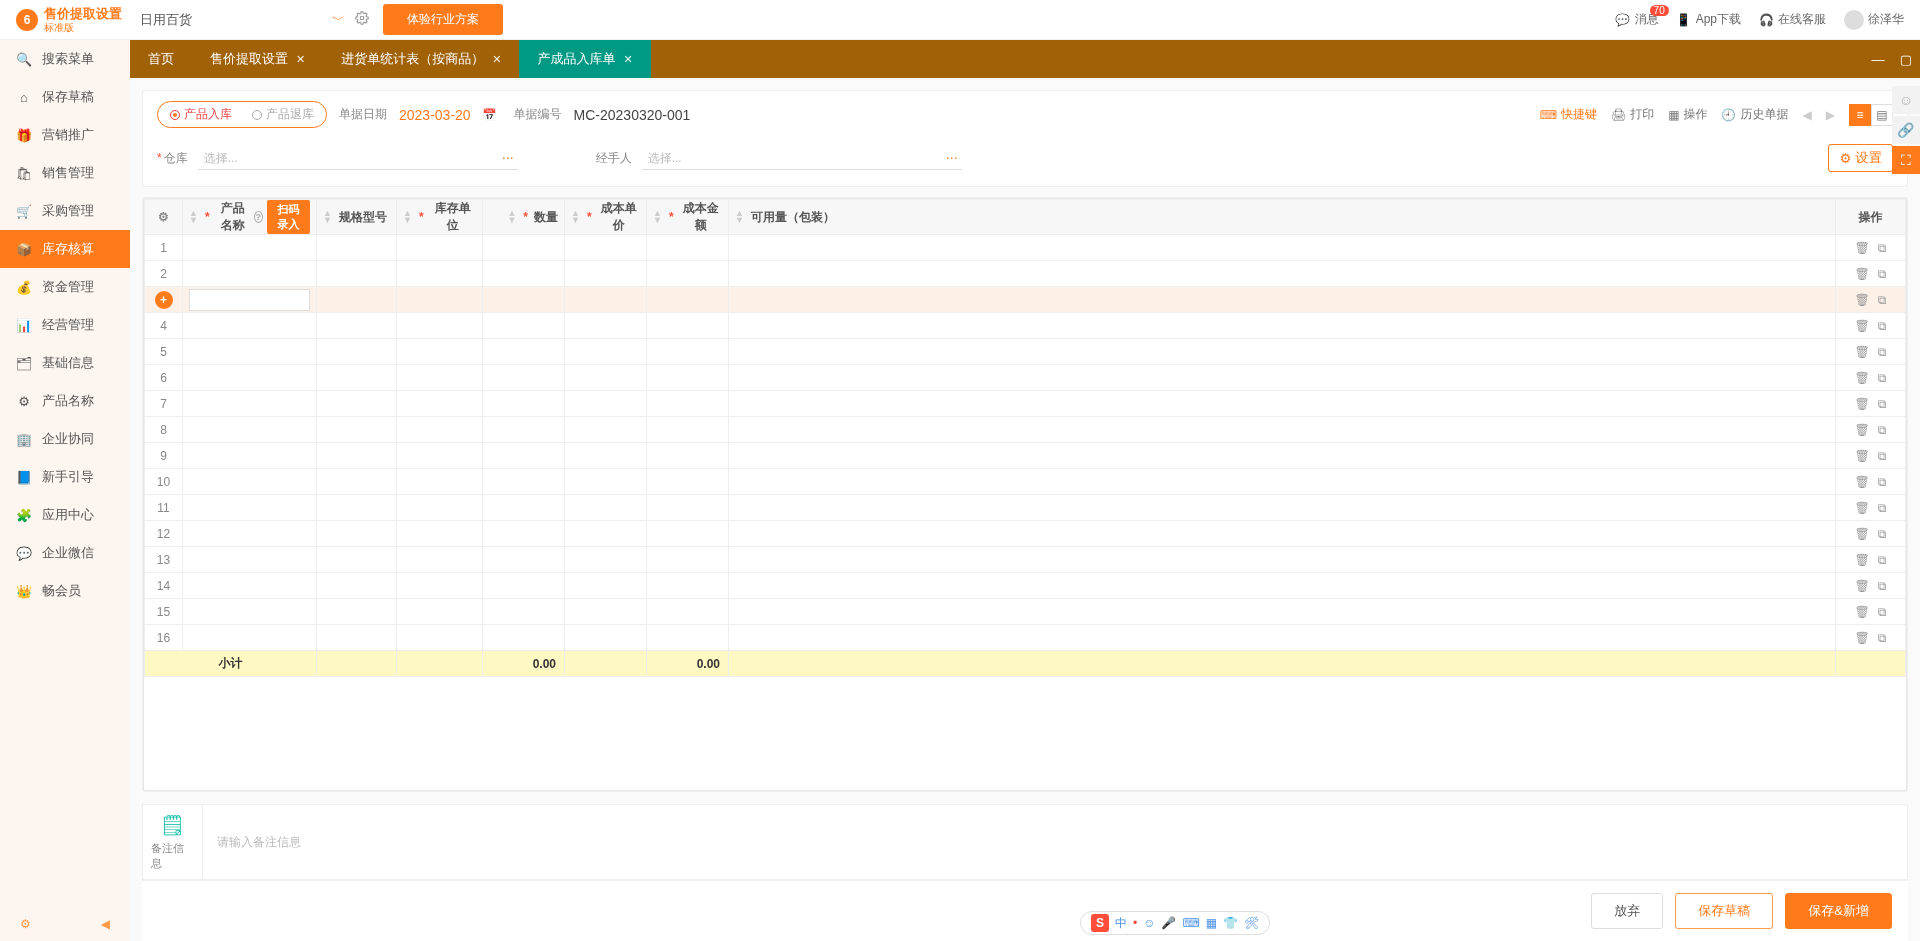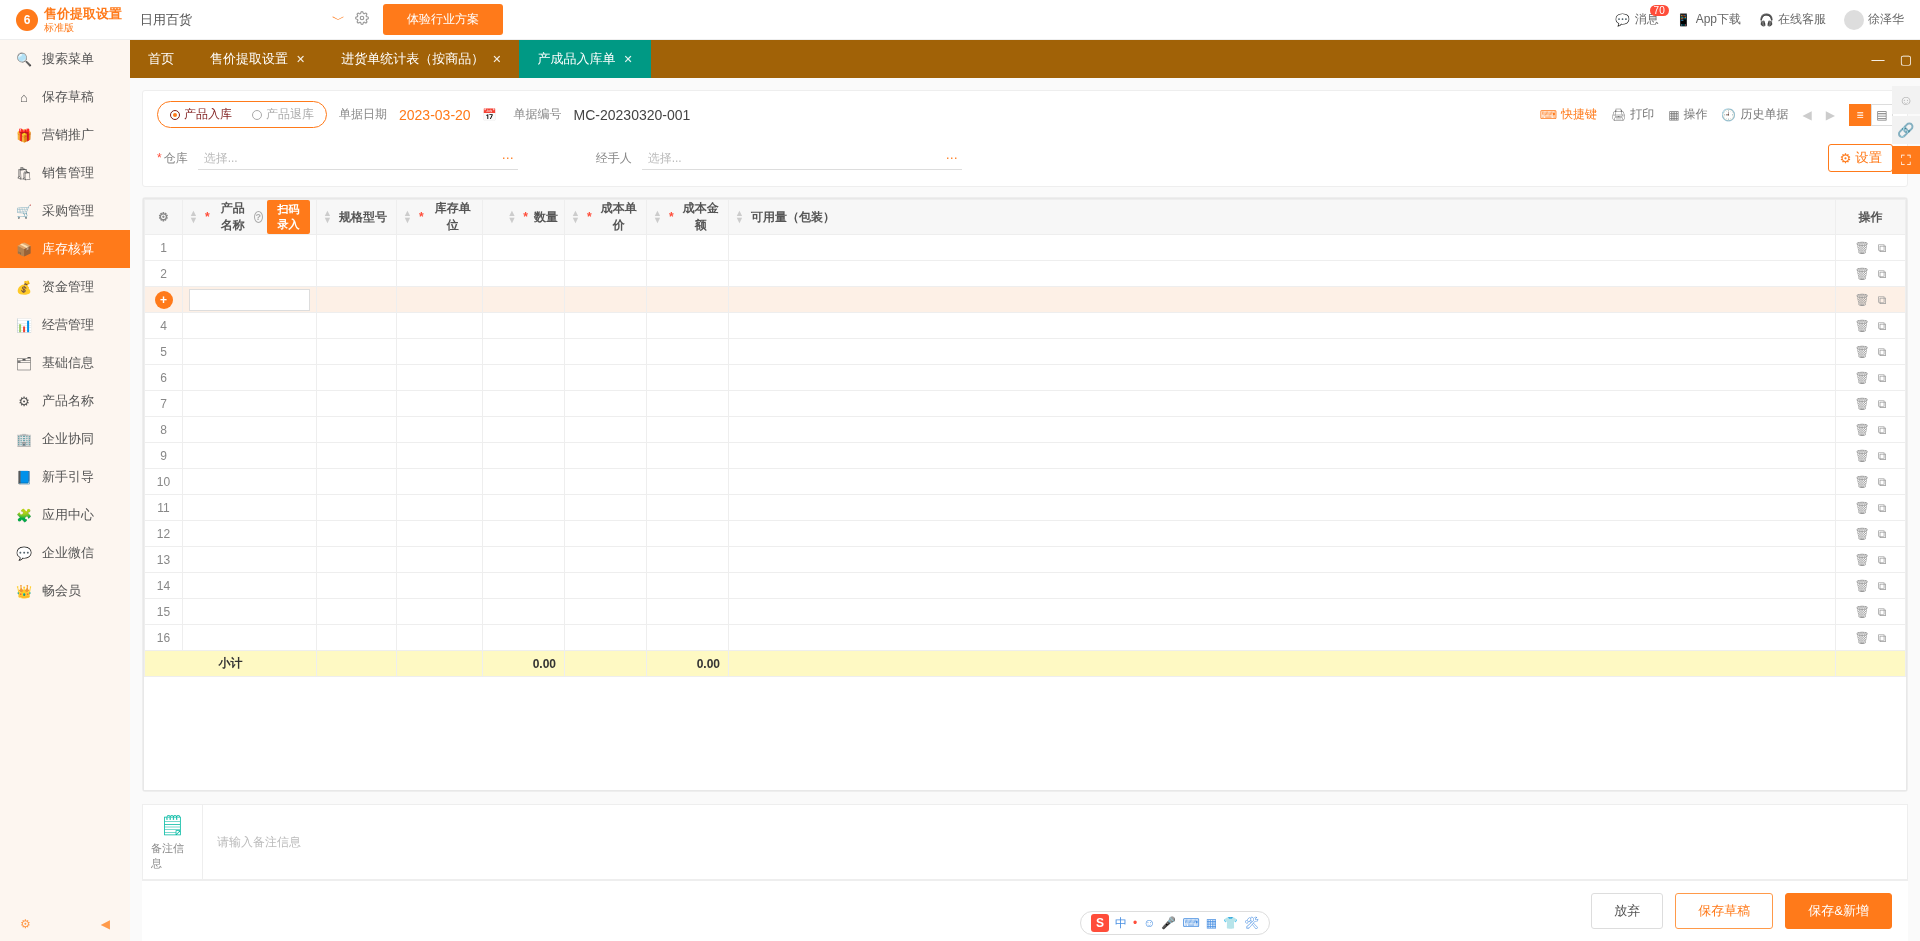--- a/index.html
+++ b/index.html
@@ -41,21 +41,21 @@
 .tab .close { font-size: 11px; opacity: .9; }
 .tabs-actions { margin-left: auto; display: flex; align-items: center; }
 .tabs-actions .tbtn { width: 28px; display:flex; align-items:center; justify-content:center; cursor:pointer; }
 
 .content { flex: 1; padding: 12px 12px 0 12px; display: flex; flex-direction: column; min-height: 0; background: #fafafa; }
 .card { background: #fff; border: 1px solid #eee; border-radius: 3px; }
 
 .form-bar { display: flex; align-items: center; padding: 10px 14px; gap: 12px; }
 .radio-group { display: inline-flex; align-items: center; border: 1px solid #ff7a1a; border-radius: 14px; padding: 2px; }
 .radio-opt { display: flex; align-items: center; gap: 4px; padding: 2px 10px; border-radius: 12px; color: #aaa; font-size: 12px; cursor: pointer; }
-.radio-opt.active { color: #7f1d1d; }
+.radio-opt.active { color: #ef4444; }
 .radio-dot { width: 10px; height: 10px; border: 1px solid currentColor; border-radius: 50%; display:inline-block; position:relative; }
 .radio-opt.active .radio-dot::after { content:""; position:absolute; inset:2px; background:#ff7a1a; border-radius:50%; }
 .form-label { color: #888; font-size: 12px; }
 .form-value { color: #ff7a1a; font-size: 14px; }
 .form-value.plain { color: #444; }
 .toolbar-right { margin-left: auto; display: flex; align-items: center; gap: 14px; color: #777; font-size: 12px; }
 .toolbar-right .titem { display:flex; align-items:center; gap:4px; cursor:pointer; }
 .toolbar-right .orange { color: #ff7a1a; }
 .view-toggle { display:flex; }
 .view-toggle span { width:22px; height:22px; border:1px solid #ddd; display:flex; align-items:center; justify-content:center; cursor:pointer; }

